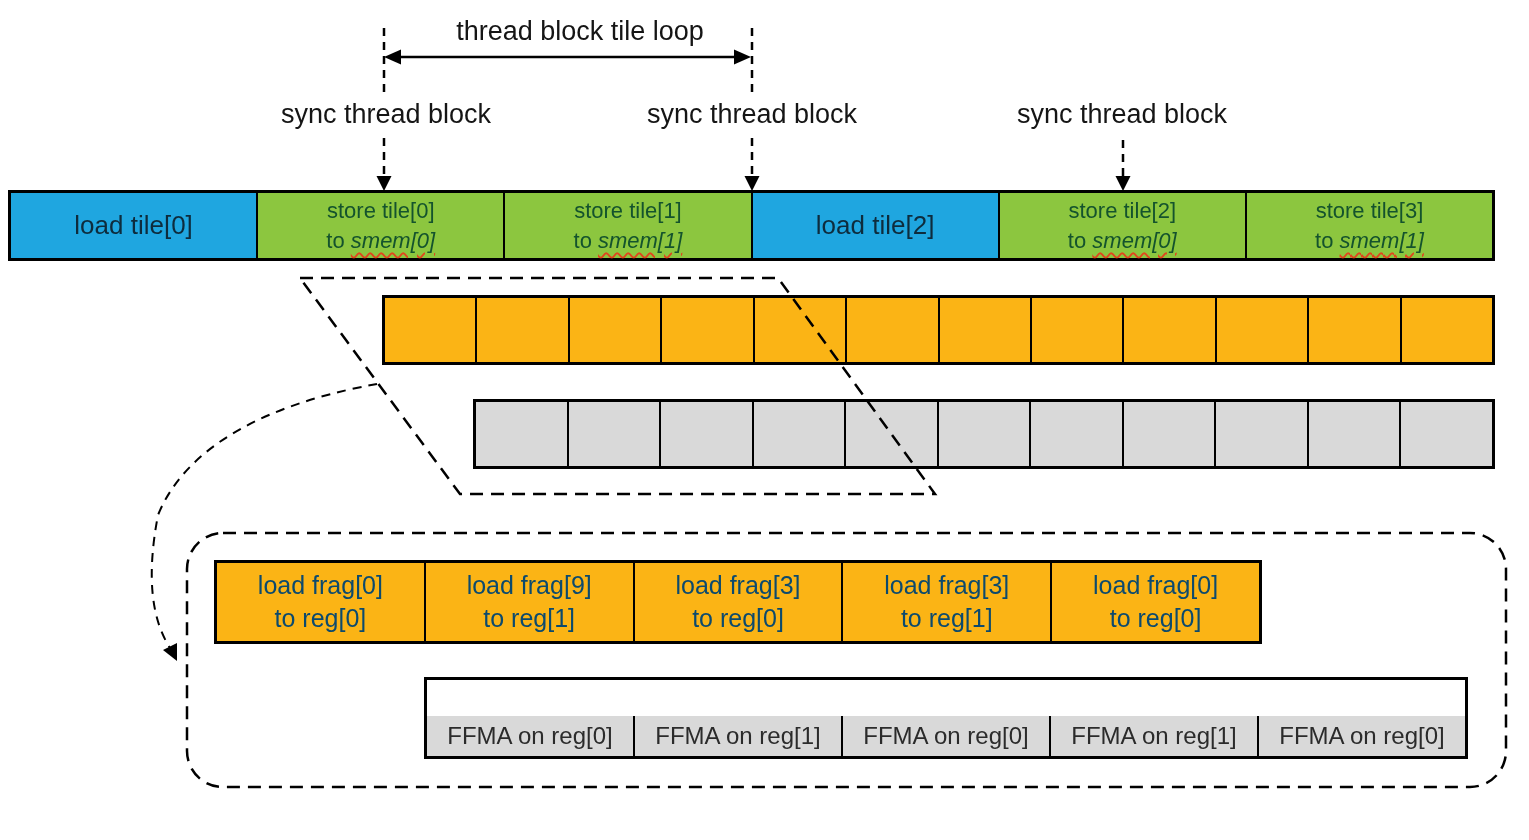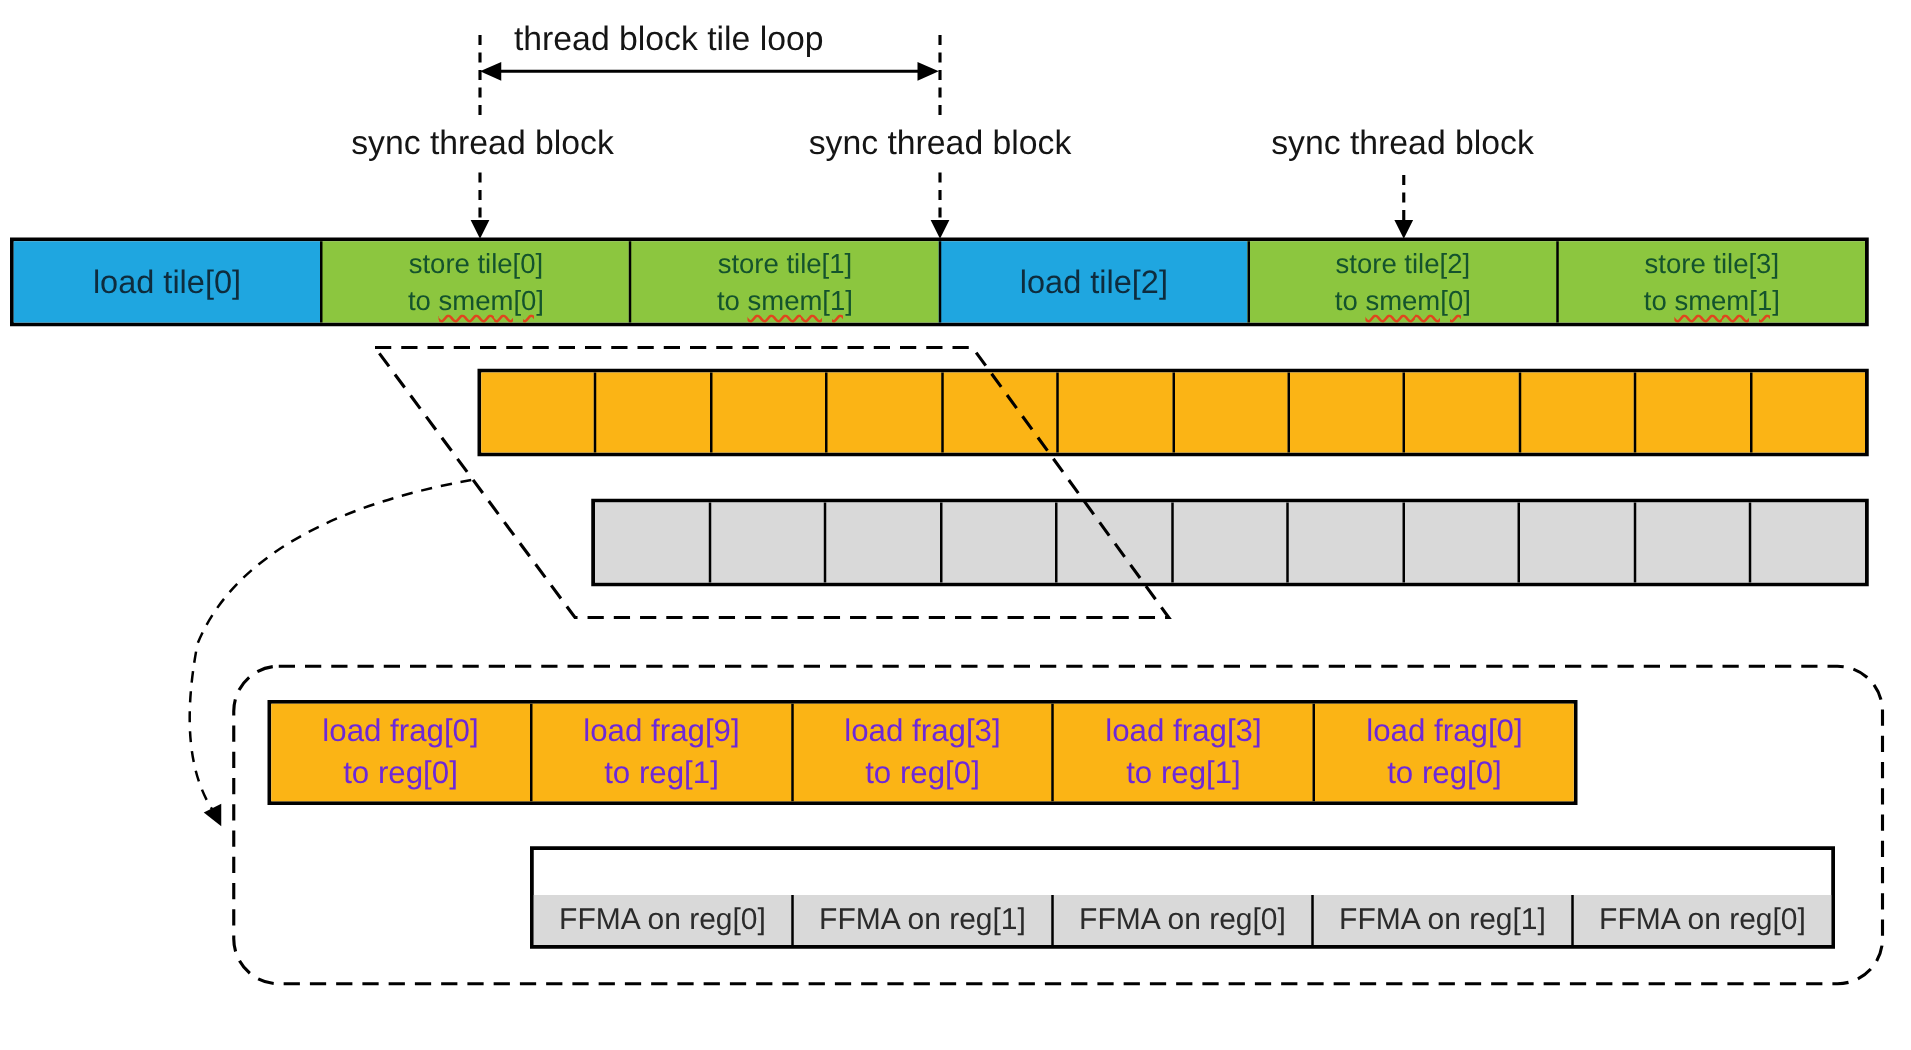--- a/index.html
+++ b/index.html
@@ -23,49 +23,50 @@
   .cellrow .cell{
     flex:1 1 0;display:flex;flex-direction:column;align-items:center;justify-content:center;
     border-left:2px solid #000;min-width:0;text-align:center;line-height:1.32;
   }
   .cellrow .cell:first-child{border-left:none;}
 
   .cell.load{background:var(--blue,#1FA6E0);font-size:26px;color:#0e2c3d;text-align:right;}
   .cell.store{background:var(--green,#8CC63F);font-size:22px;color:#14532d;}
   .cell.buf{background:var(--orange,#FBB415);}
   .cell.idle{background:var(--gray,#D9D9D9);}
-  .cell.frag{background:var(--orange,#FBB415);font-size:25px;color:#6d28d9;}
+  .cell.frag{background:var(--orange,#FBB415);font-size:25px;color:#0c4a6e;}
   .cell.ffma{background:var(--gray,#D9D9D9);font-size:24px;color:#2b2b2b;margin-top:36px;}
 
   .wavy{
     text-decoration-line:underline;
     text-decoration-style:wavy;
     text-decoration-color:var(--squiggle,#E0461E);
     text-decoration-thickness:2px;
     text-underline-offset:4px;
+    font-style:italic;
   }
 
   
   #overlay{position:absolute;left:0;top:0;z-index:4;pointer-events:none;}
   #overlay .ln{stroke:#000;fill:none;}
   #overlay .hd{fill:#000;stroke:none;}
 
   
   #watermark{
     position:absolute;left:1200px;top:746px;width:310px;
     font-size:42px;letter-spacing:1px;color:var(--wm,#C9C9C9);
     z-index:8;white-space:nowrap;
   }
 </style>
 </head>
 <body>
 
 <div id="stage" style="--blue: #1FA6E0; --green: #8CC63F; --orange: #FBB415; --gray: #D9D9D9; --squiggle: #E0461E; --wm: #C9C9C9;">
 
-  <div class="anno-label" style="left:535px;top:16px;">thread block tile loop</div>
+  <div class="anno-label" style="left:580px;top:16px;">thread block tile loop</div>
   <div class="anno-label" style="left:386px;top:99px;">sync thread block</div>
   <div class="anno-label" style="left:752px;top:99px;">sync thread block</div>
   <div class="anno-label" style="left:1122px;top:99px;">sync thread block</div>
 
   <div id="timeline-row" class="cellrow" style="left:8px;top:190px;width:1487px;height:71px;">
       <div class="cell load">
         <span>load tile[0]</span>
       </div>
       <div class="cell store">
         <div>store tile[0]</div>

